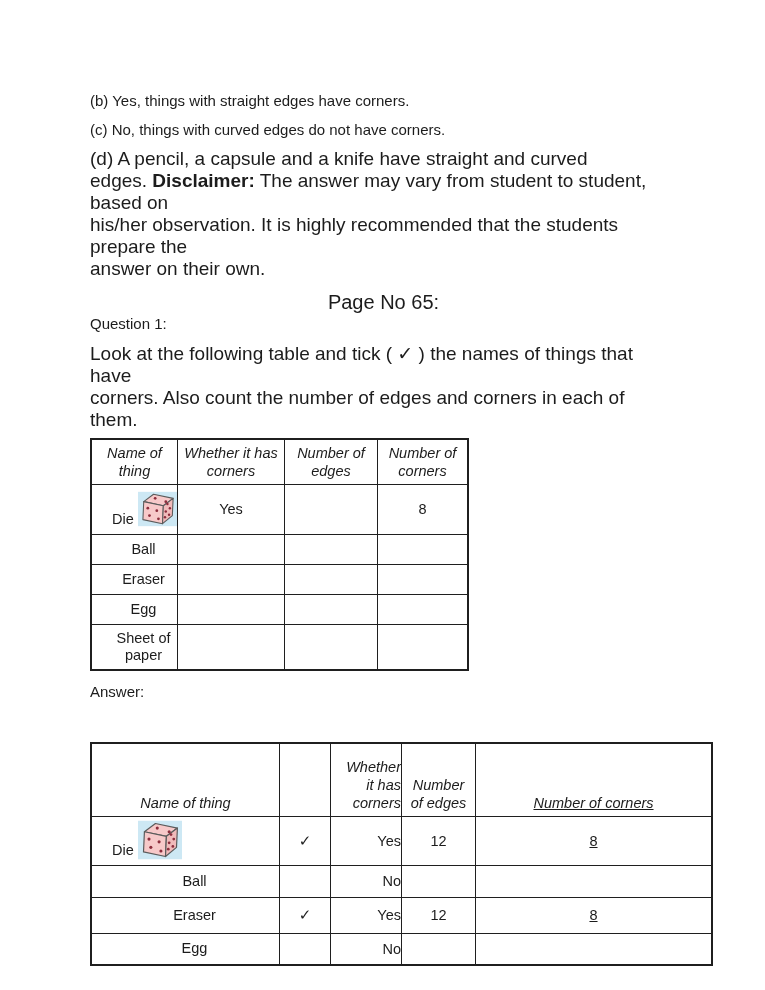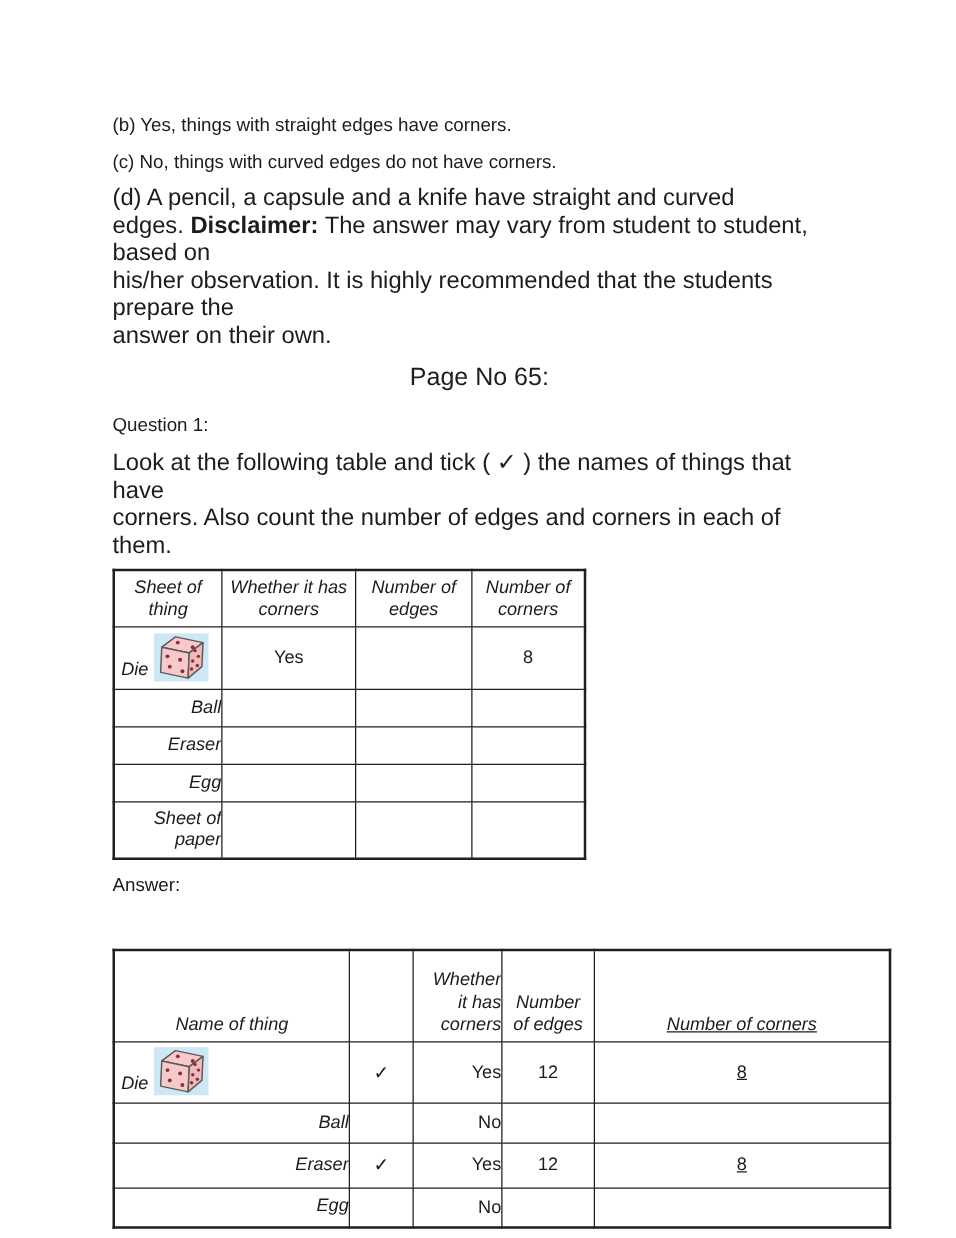--- a/index.html
+++ b/index.html
@@ -9,37 +9,37 @@
     position:relative;box-sizing:border-box;
   }
   .content{padding:90px 88px 0 90px;box-sizing:border-box;}
   .para{font-size:15px;line-height:21px;margin:0;}
   .p-c{margin-top:8px;}
   .p-d{margin-top:8px;}
   .p-d .ln{font-size:19px;line-height:22px;}
   .italic{}
   .bold{font-weight:bold;}
   .page-heading{margin-top:12px;text-align:center;font-size:20px;line-height:21px;}
-  .q-label{margin-top:17px;font-size:15px;line-height:21px;}
+  .q-label{font-size:15px;line-height:21px;}
   .q-text{margin-top:9px;}
   .q-text .ln{font-size:19px;line-height:22px;}
   .answer-label{margin-top:10px;font-size:15px;line-height:21px;}
 
   table{border-collapse:collapse;table-layout:fixed;font-size:14.5px;color:#1c1c1c;}
   table,td{border:1px solid #1f1f1f;}
   table{border-width:2px;}
   td{padding:0;overflow:hidden;}
   .t1{margin-top:7px;width:374px;}
   .t1 .c1{width:85px;}  .t1 .c2{width:106px;} .t1 .c3{width:92px;} .t1 .c4{width:89px;}
   .t2{margin-top:40px;width:617px;}
   .t2 .c1{width:187px;} .t2 .c2{width:50px;}  .t2 .c3{width:70px;text-align:right;} .t2 .c4{width:73px;} .t2 .c5{width:235px;text-decoration:underline;}
 
   td.hdr{font-style:italic;text-align:center;vertical-align:middle;line-height:18px;}
   .t2 td.hdr{vertical-align:bottom;padding-bottom:4px;line-height:18px;}
-  td.name{ text-align:right;vertical-align:middle;padding-left:3px;line-height:17px;font-style:italic;}
+  td.name{ text-align:center;vertical-align:middle;padding-left:18px;line-height:17px;}
   td.val{text-align:center;vertical-align:middle;}
   tr.h1{height:45px;} 
   .t1 tr.r1{height:50px;} .t1 tr.r2{height:30px;} .t1 tr.r3{height:30px;} .t1 tr.r4{height:30px;} .t1 tr.r5{height:46px;}
   .t2 tr.h1{height:73px;}
   .t2 tr.r1{height:49px;} .t2 tr.r2{height:32px;} .t2 tr.r3{height:36px;} .t2 tr.r4{height:32px;}
 
   .die-td{vertical-align:bottom;}
   .die-wrap{display:flex;align-items:flex-end;gap:4px;padding:2px 0 2px 2px;}
   .die-wrap span{padding-bottom:2px;}
   .die-svg{display:block;margin-bottom:1px;}
@@ -71,21 +71,21 @@
 
     <div class="q-text">
       <div class="ln">Look at the following table and tick ( ✓ ) the names of things that have</div>
       <div class="ln">corners. Also count the number of edges and corners in each of them.</div>
     </div>
 
     <table class="t1">
       <tbody>
           <tr class="h1">
         <td class="c1 hdr">
-          <div>Sheet of</div>
+          <div>Name of</div>
           <div>thing</div>
         </td>
         <td class="c2 hdr">
           <div>Whether it has</div>
           <div>corners</div>
         </td>
         <td class="c3 hdr">
           <div>Number of</div>
           <div>edges</div>
         </td>

